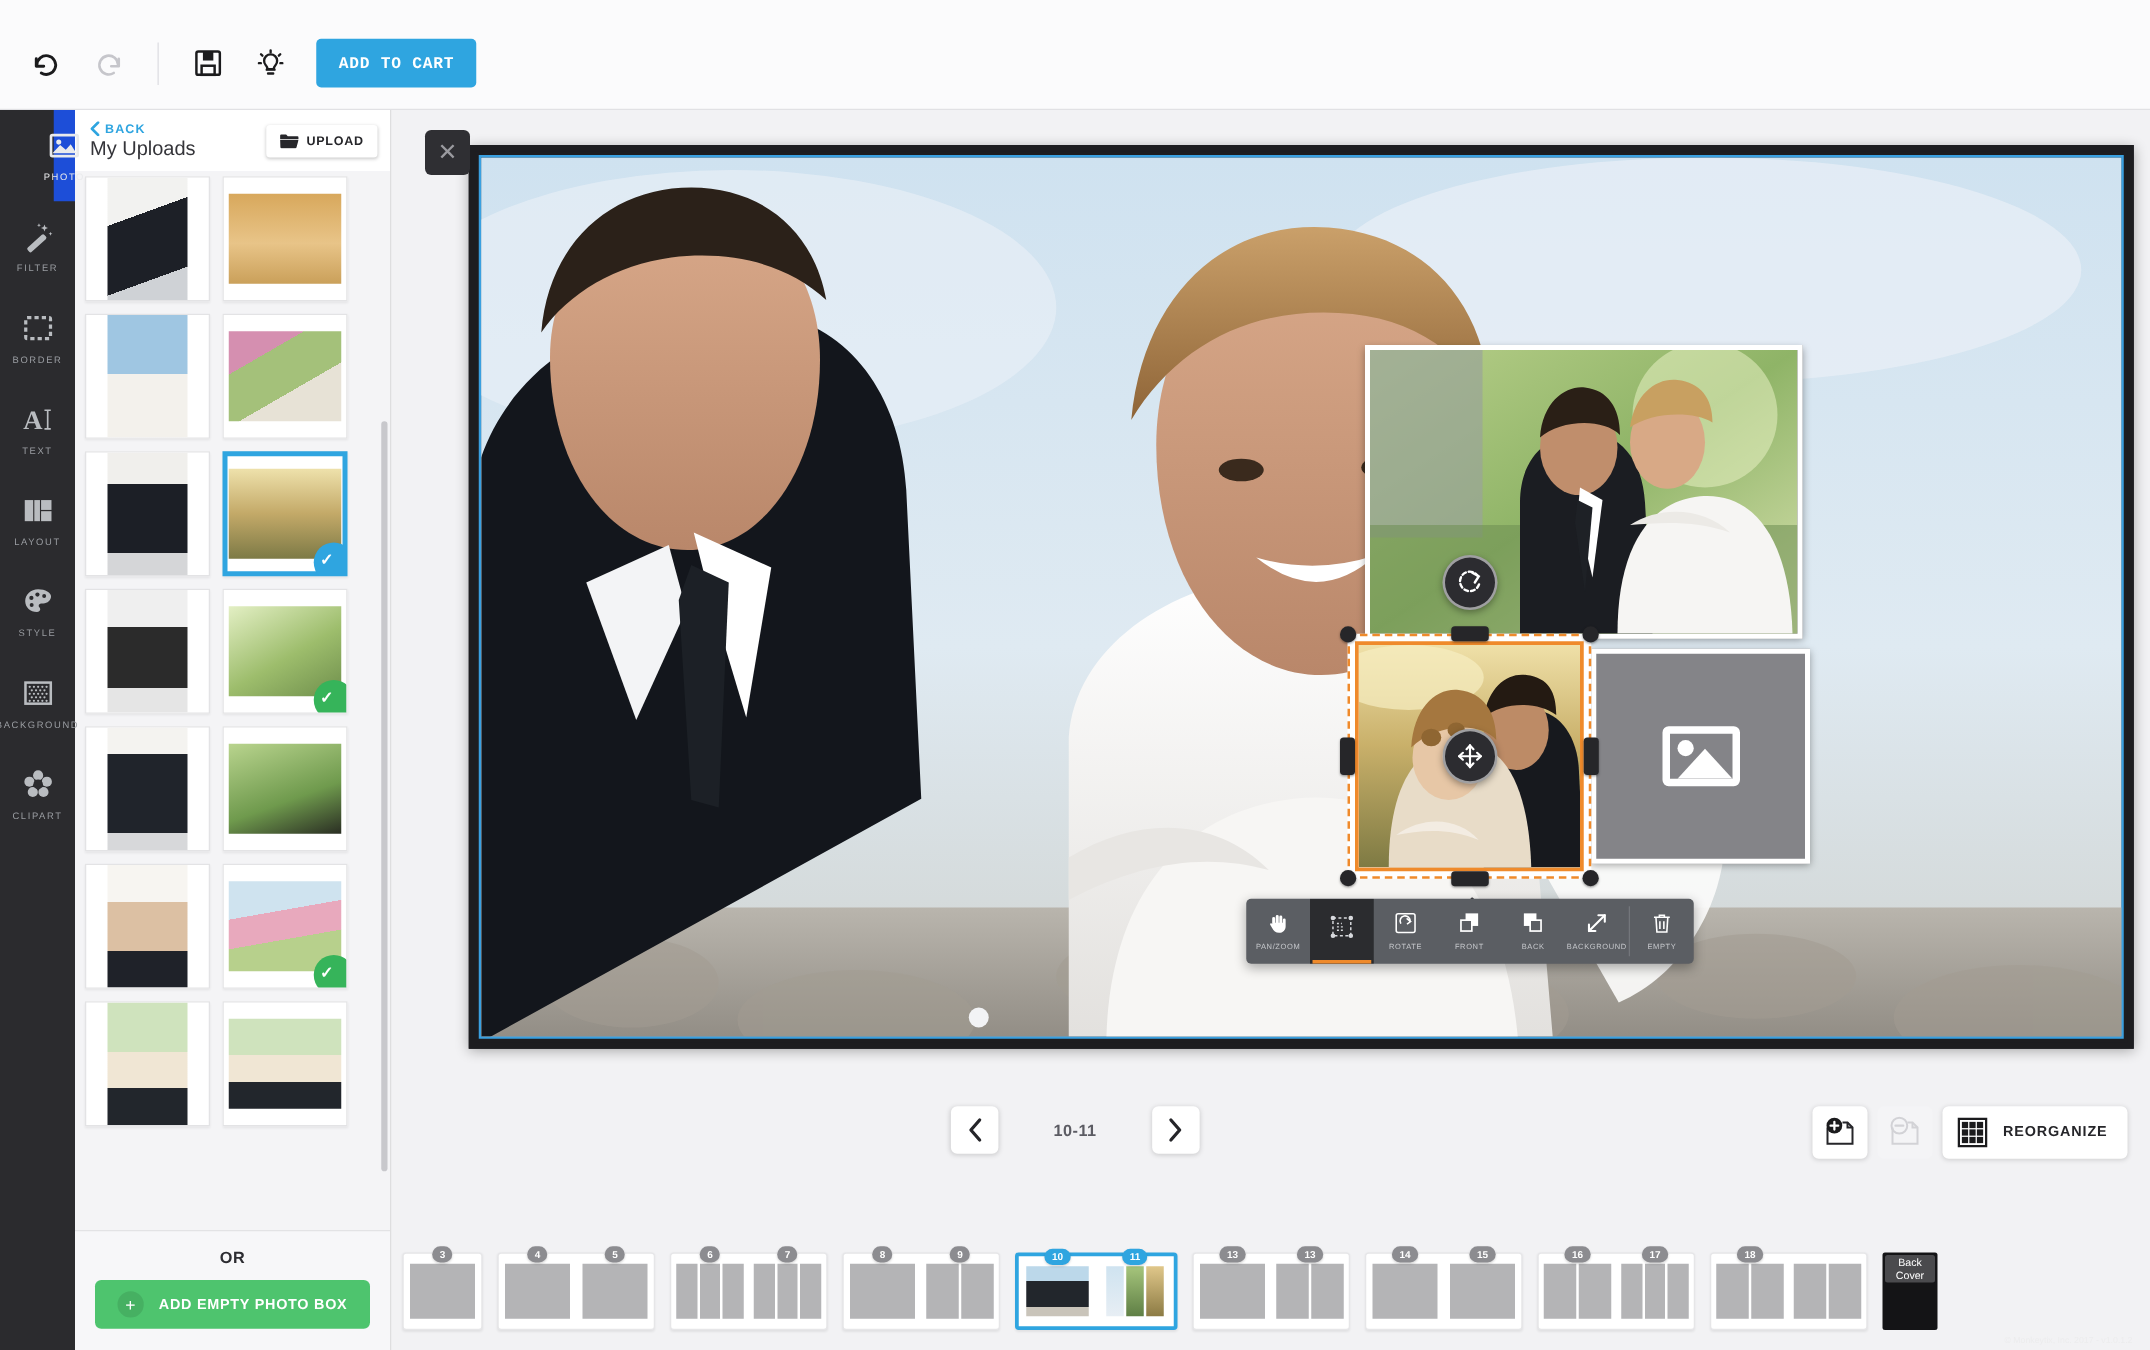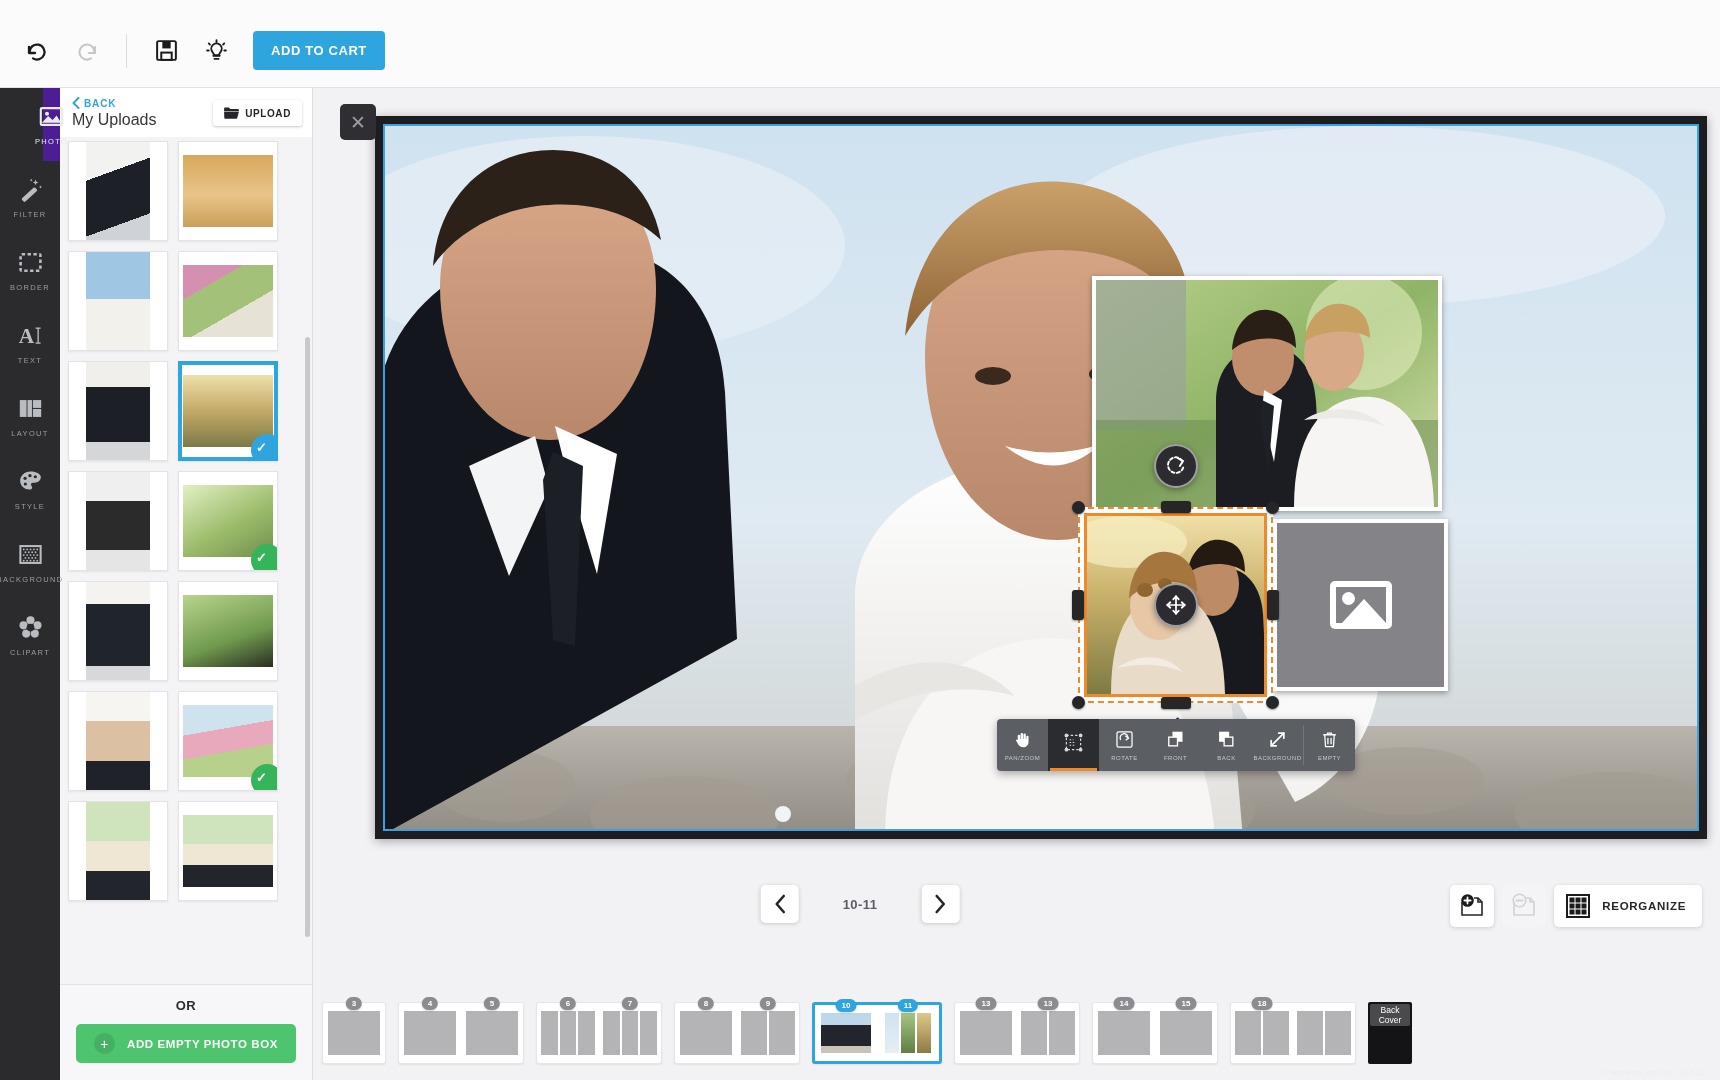--- a/index.html
+++ b/index.html
@@ -21,33 +21,33 @@
   .top-right { display: flex; align-items: center; gap: 4px; padding-top: 14px;}
   .ticon {
     width: 46px; height: 46px; display: flex; align-items: center; justify-content: center;
     cursor: pointer; color: #1b1b1d;
   }
   .ticon.disabled { color: #c6c6cb; cursor: default; }
   .tdivider { width: 1px; height: 34px; background: #dddde1; margin: 0 12px; }
   .cart-btn {
     background: #2fa5e0; color: #fff; font-size: 13px; font-weight: bold;
     letter-spacing: .6px; border-radius: 4px; padding: 12px 18px; margin-left: 10px;
-    cursor: pointer; white-space: nowrap;
+    cursor: pointer; white-space: nowrap; font-family: Liberation Mono, monospace;
   }
 
   
   .rail {
     position: absolute; left: 0; top: 88px; width: 60px; height: 992px;
     background: #2b2b2e; z-index: 35;
   }
   .rail-item {
     height: 73px; display: flex; flex-direction: column; align-items: center;
     justify-content: center; gap: 7px; cursor: pointer; color: #b9bcc0;
   }
-  .rail-item.active { background: #4c1d95; margin-left: 43px; }
+  .rail-item.active { background: #1d4ed8; margin-left: 43px; }
   .rail-item.active .rail-label { color: #e9eaec; }
   .rail-label { font-size: 7.5px; letter-spacing: 1.3px; color: #9a9da2; }
   .rail-ico { width: 27px; height: 27px; display:block; }
 
   
   .panel {
     position: absolute; left: 60px; top: 88px; width: 253px; height: 992px;
     background: #f4f4f6; border-right: 1px solid #dededf; z-index: 34;
     display: flex; flex-direction: column;
   }
@@ -743,20 +743,33 @@
           <div class="st-num">14</div>
           <div class="st-cell" style="width: 52px;"></div>
         </div>
         <div class="st-page" style="width: 62px; text-align: right;">
           <div class="st-num">15</div>
           <div class="st-cell" style="width: 52px;"></div>
         </div>
       </div>
       <div class="spread-thumb">
         <div class="st-page" style="width: 62px;">
+          <div class="st-num">16</div>
+          <div class="st-cell" style="width: 26px;"></div>
+          <div class="st-cell" style="width: 26px;"></div>
+        </div>
+        <div class="st-page" style="width: 62px;">
+          <div class="st-num">17</div>
+          <div class="st-cell" style="width: 18px;"></div>
+          <div class="st-cell" style="width: 18px;"></div>
+          <div class="st-cell" style="width: 18px;"></div>
+        </div>
+      </div>
+      <div class="spread-thumb">
+        <div class="st-page" style="width: 62px;">
           <div class="st-num">18</div>
           <div class="st-cell" style="width: 26px;"></div>
           <div class="st-cell" style="width: 26px;"></div>
         </div>
         <div class="st-page" style="width: 62px;">
           <div class="st-cell" style="width: 26px;"></div>
           <div class="st-cell" style="width: 26px;"></div>
         </div>
       </div>
       <div class="backcover">

